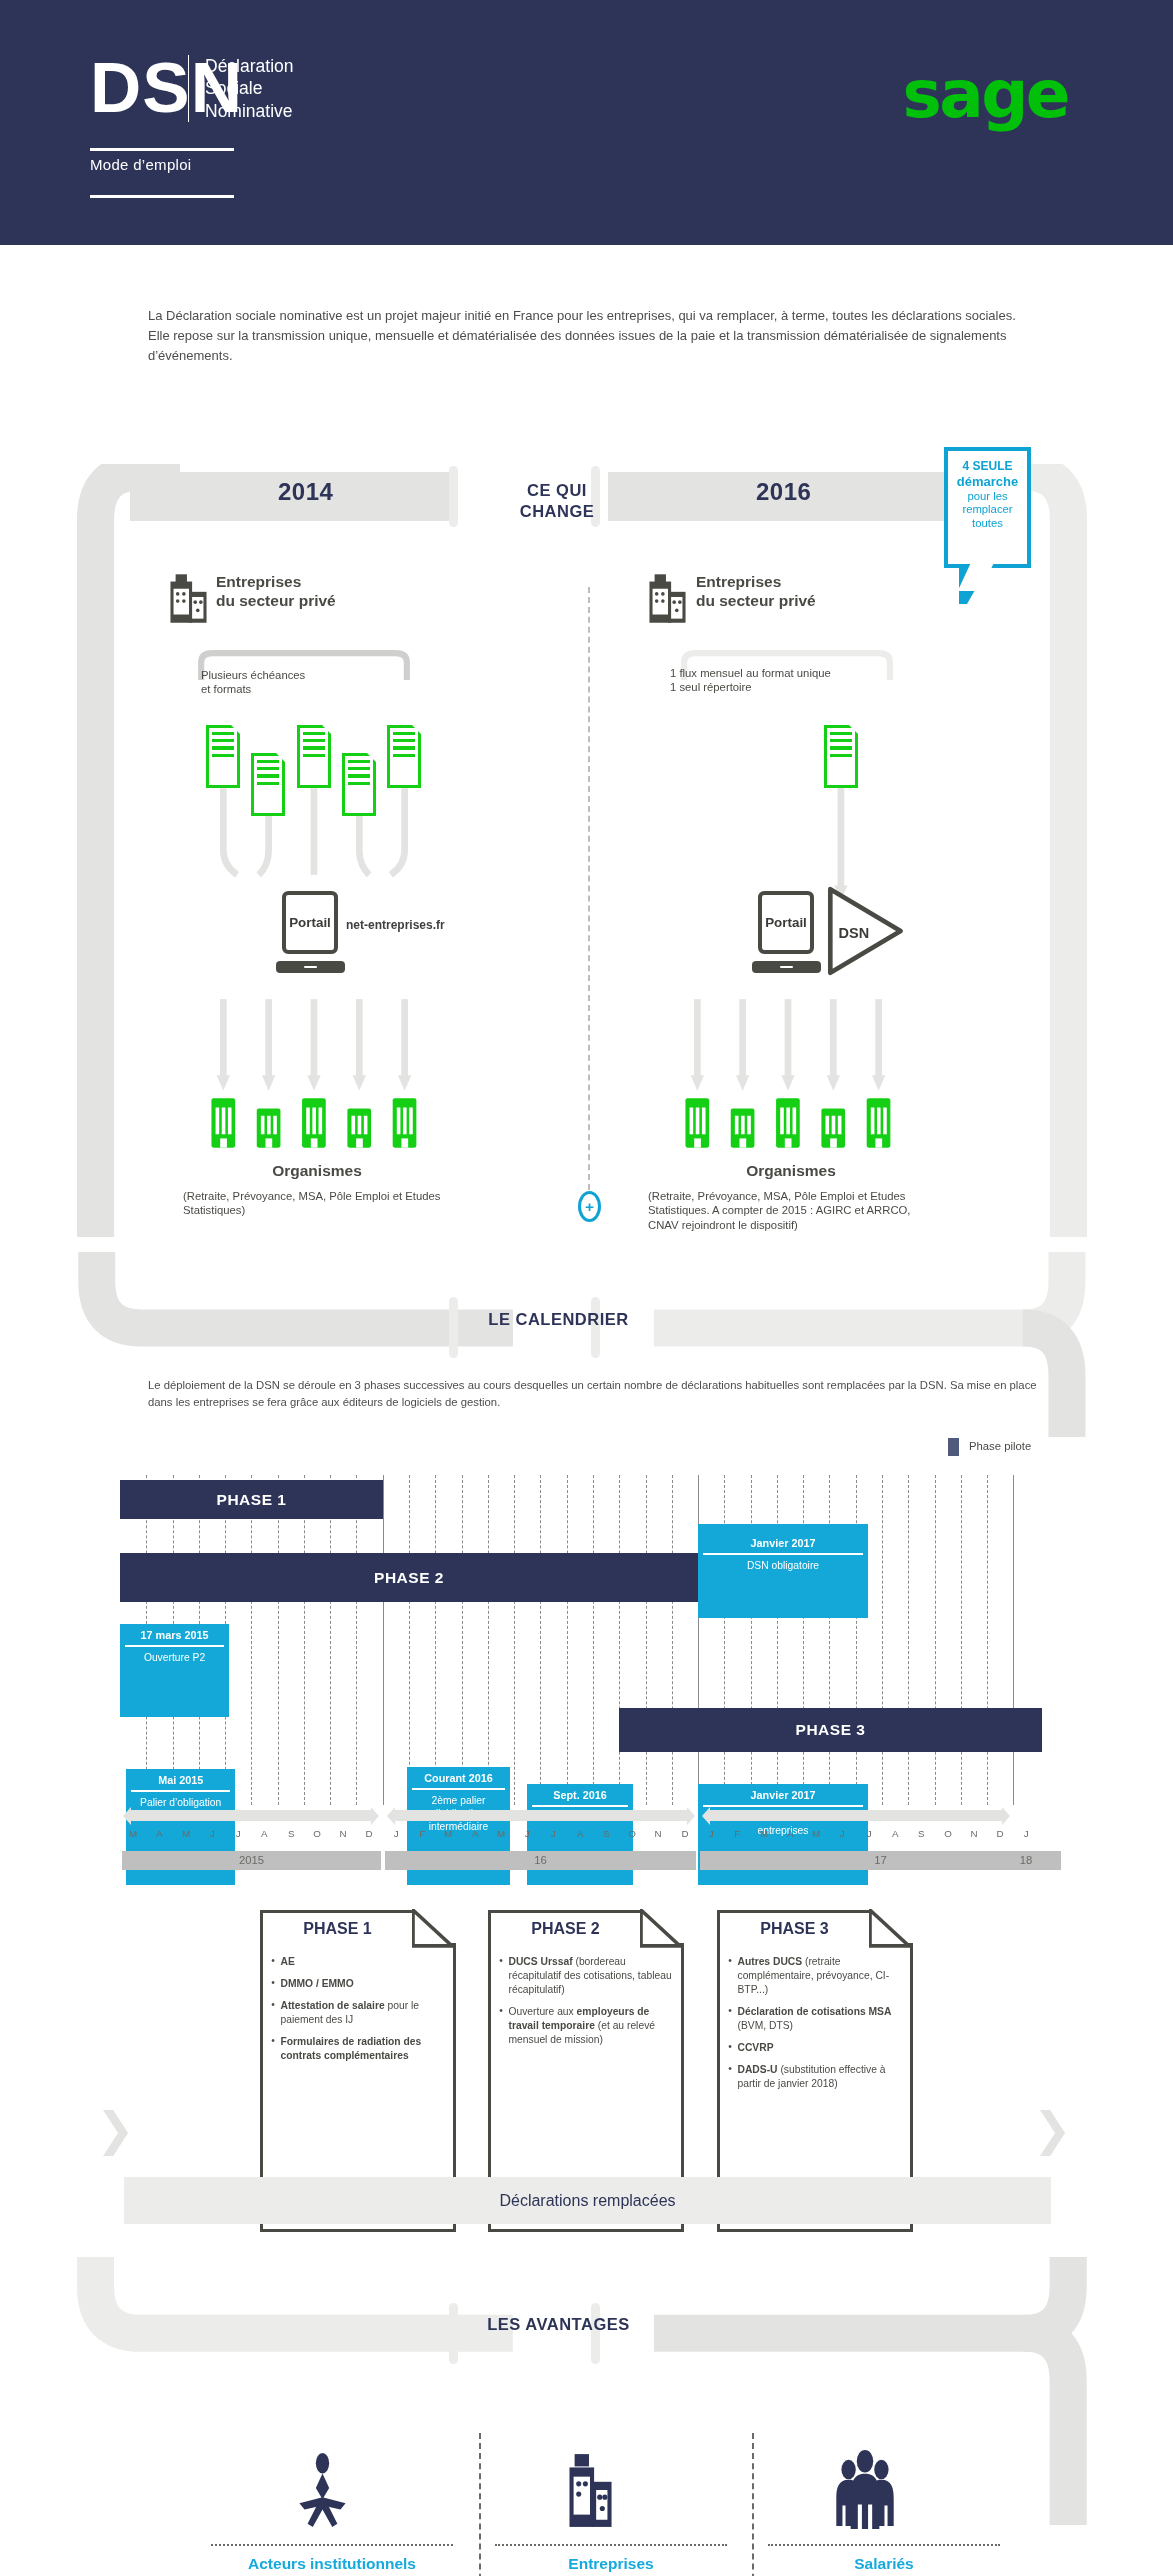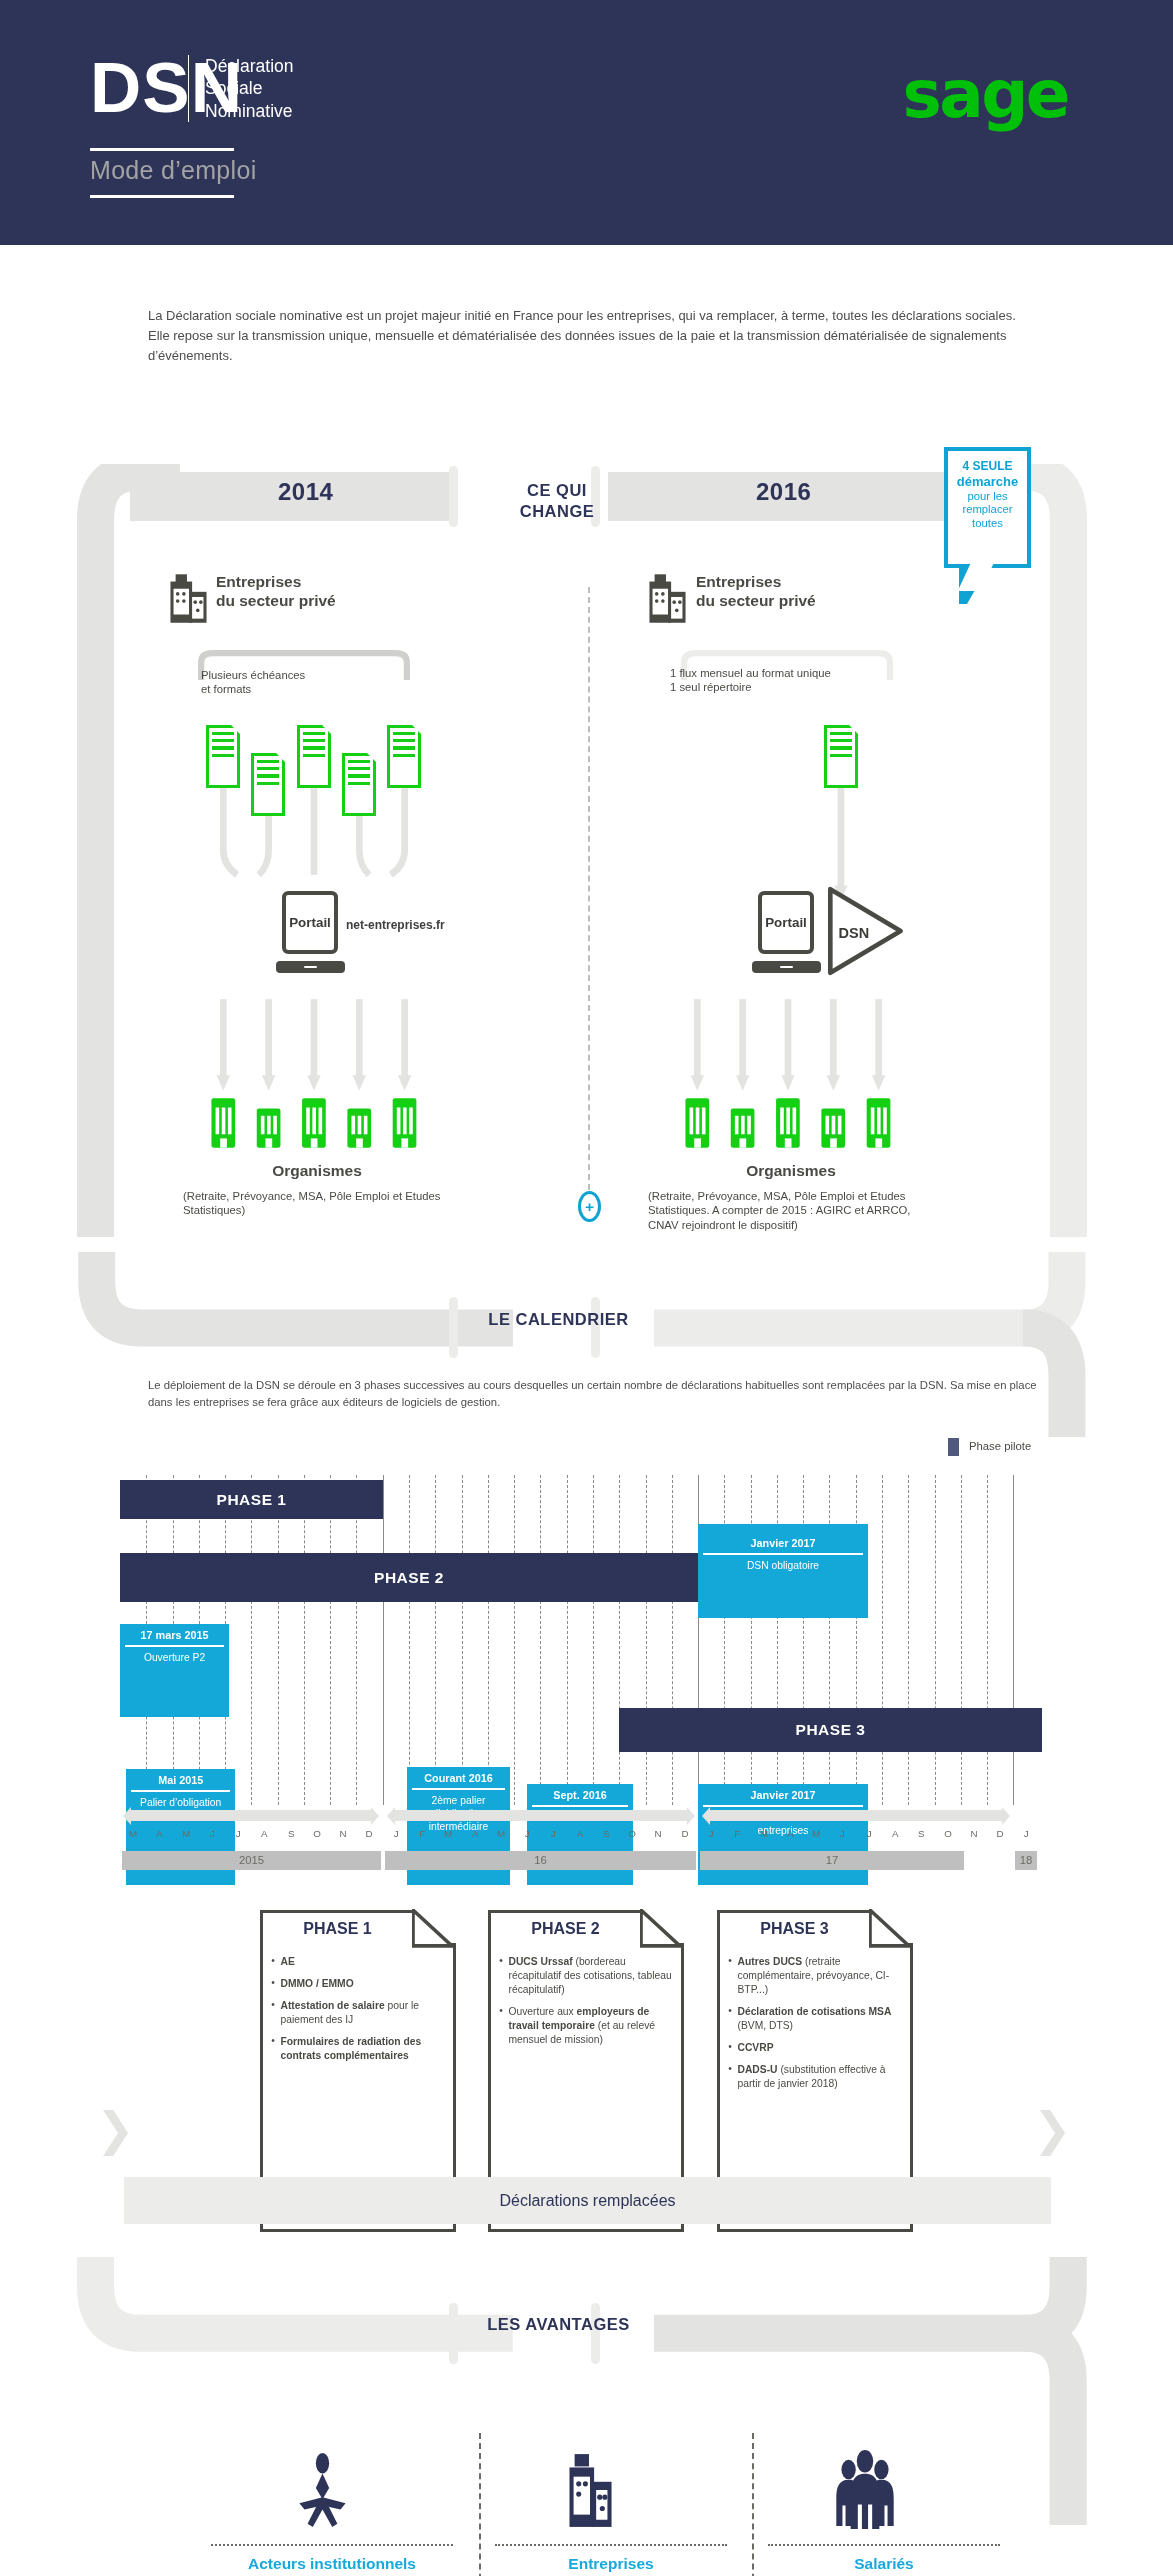--- a/index.html
+++ b/index.html
@@ -17,21 +17,21 @@
   #dsn-letters {
     font-size:71px; font-weight:bold; color:#ffffff; letter-spacing:1px;
     line-height:1; font-family:"Liberation Sans", sans-serif;
   }
   #dsn-sub {
     position:absolute; left:98px; top:3.1px; width:129px;
     border-left:1.5px solid #ffffff; padding-left:16px;
     color:#ffffff; font-size:17.5px; line-height:1.28;
   }
   #dsn-rule1 { position:absolute; left:90px; top:148px; width:144px; height:2.6px; background:#fff; }
-  #mode-emploi { position:absolute; left:90px; top:156px; color:#a3a3a3; font-size:25px; letter-spacing:0.3px;}
+  #mode-emploi { position:absolute; left:90px; top:156px; color:#ffffff; font-size:15px; letter-spacing:0.3px;}
   #dsn-rule2 { position:absolute; left:90px; top:195px; width:144px; height:2.6px; background:#fff; }
   #sage-logo {
     position:absolute; right:106px; top:62px; color:#00c00a;
     font-size:66px; font-weight:bold; letter-spacing:-2.6px; line-height:1;
     font-family:"DejaVu Sans", sans-serif;
   }
 
   
   #intro {
     position:absolute; left:148px; top:306px; width:891px;
@@ -542,21 +542,21 @@
     <div class="mon" style="left: 770px;">A</div>
     <div class="mon" style="left: 796px;">S</div>
     <div class="mon" style="left: 823px;">O</div>
     <div class="mon" style="left: 849px;">N</div>
     <div class="mon" style="left: 875px;">D</div>
     <div class="mon" style="left: 901px;">J</div>
   </div>
 <div id="yearbar">
     <div class="ybox" style="left: 2.1px; width: 259px;">2015</div>
     <div class="ybox" style="left: 265px; width: 311px;">16</div>
-    <div class="ybox" style="left: 580px; width: 264px;">17</div>
+    <div class="ybox" style="left: 580px; width: 361px;">17</div>
     <div class="ybox" style="left: 895px; width: 22px;">18</div>
   </div>
 
 <div class="chev" style="left:96px;top:2106px;">❯</div>
 <div class="chev" style="left:1033px;top:2106px;">❯</div>
 
 <div class="pcard-title" style="left:260px;top:1910px;width:155px;height:37px;">PHASE 1</div>
 <svg style="position:absolute;left:412px;top:1909px;width:44px;height:39px;z-index:10;" viewBox="0 0 86 76" width="44" height="39">
   <path d="M 2 2 L 78 72 H 2 Z" fill="#fff" stroke="#4a4a45" stroke-width="7"></path>
 </svg>

